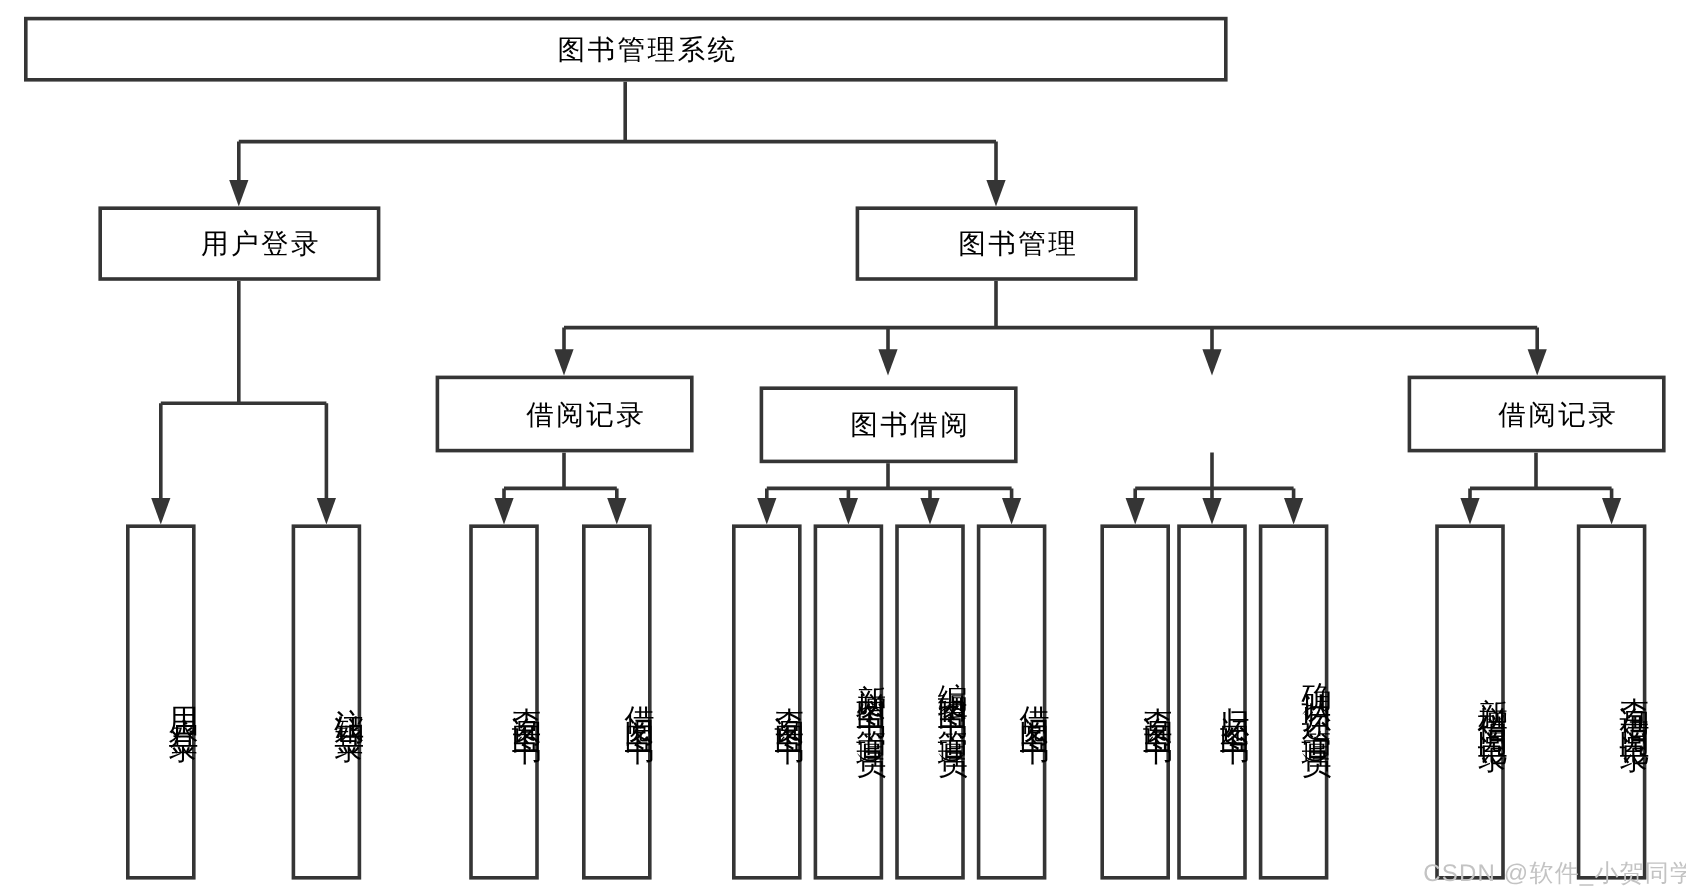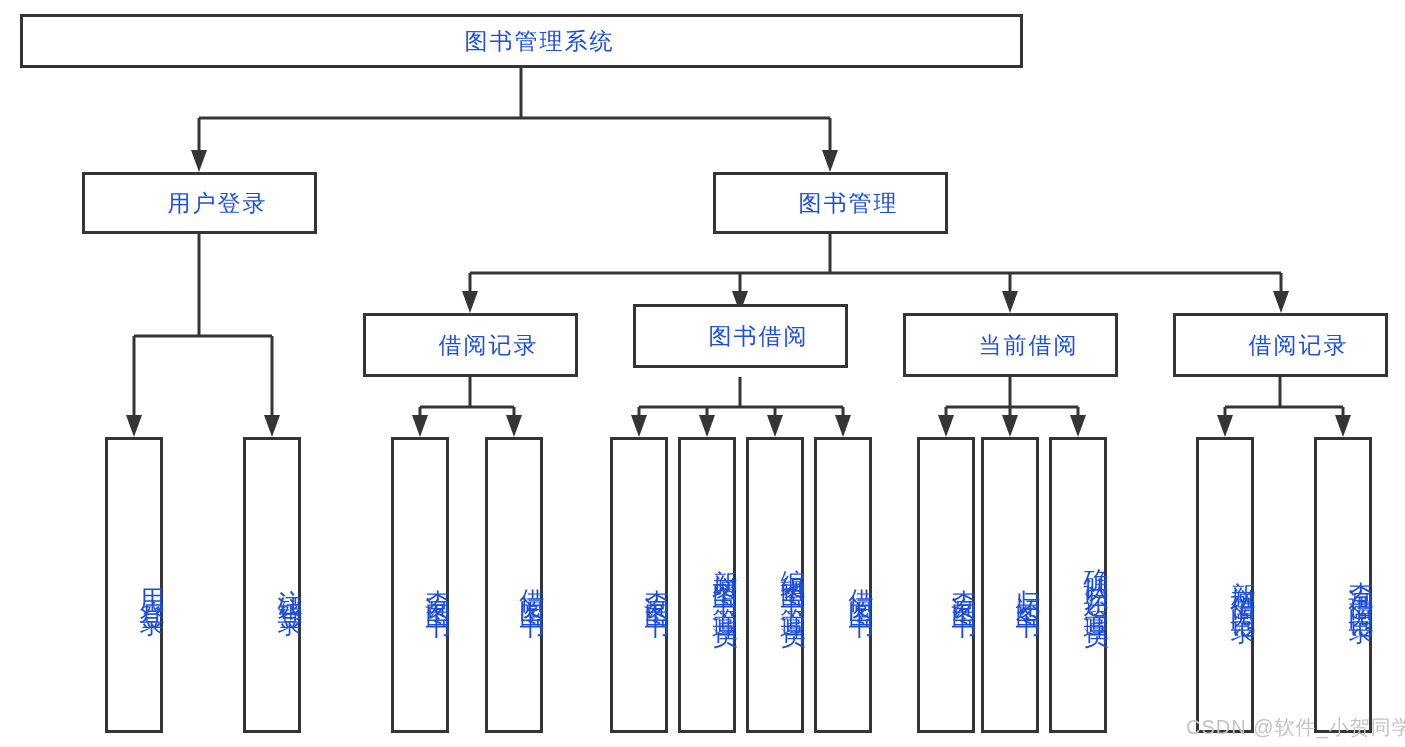--- a/index.html
+++ b/index.html
@@ -18,21 +18,21 @@
     pointer-events: none;
   }
   .node {
     position: absolute;
     box-sizing: border-box;
     border: 3px solid #353535;
     background: #ffffff;
     display: flex;
     align-items: center;
     justify-content: center;
-    color: #1d4ed8;
+    color: #000000;
     padding-left: 36px;
   }
   .hlabel span {
     font-size: 23px;
     letter-spacing: 2px;
     white-space: nowrap;
   }
   .leaf span {
     writing-mode: vertical-rl;
     text-orientation: mixed;
@@ -118,25 +118,22 @@
   <div class="node hlabel" style="left:82px;top:172px;width:235px;height:62px">
     <span>用户登录</span>
   </div>
   <div class="node hlabel" style="left:713px;top:172px;width:235px;height:62px">
     <span>图书管理</span>
   </div>
 
   <div class="node hlabel" style="left:363px;top:313px;width:215px;height:64px">
     <span>借阅记录</span>
   </div>
-  <div class="node hlabel" style="left:633px;top:304px;width:215px;height:64px">
+  <div class="node hlabel" style="left:633px;top:322px;width:215px;height:64px">
     <span>图书借阅</span>
-  </div>
-  <div class="node hlabel" style="left:903px;top:313px;width:215px;height:64px">
-    <span>当前借阅</span>
   </div>
   <div class="node hlabel" style="left:1173px;top:313px;width:215px;height:64px">
     <span>借阅记录</span>
   </div>
 
   <div class="node leaf" style="left:105px;top:437px;width:58px;height:296px">
     <span>用户登录</span>
   </div>
   <div class="node leaf" style="left:243px;top:437px;width:58px;height:296px">
     <span>注销登录</span>

